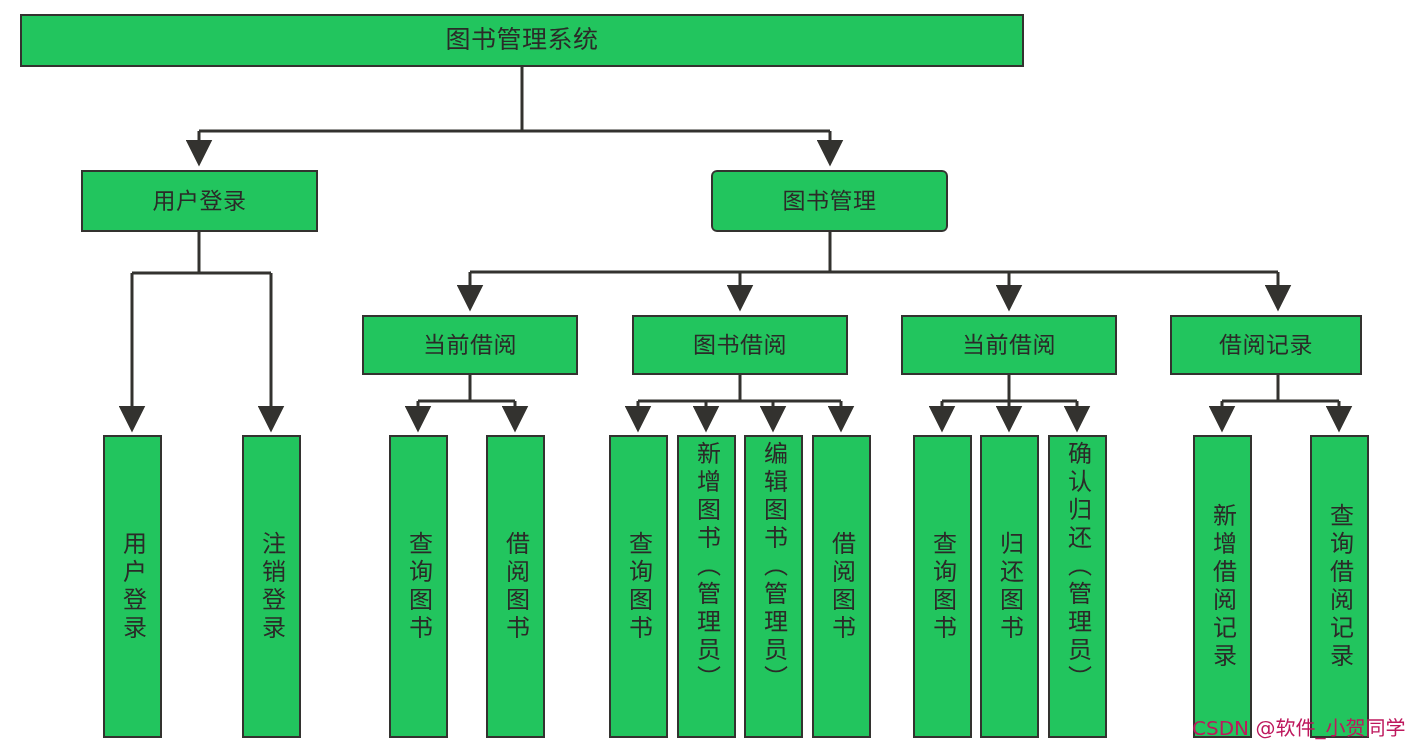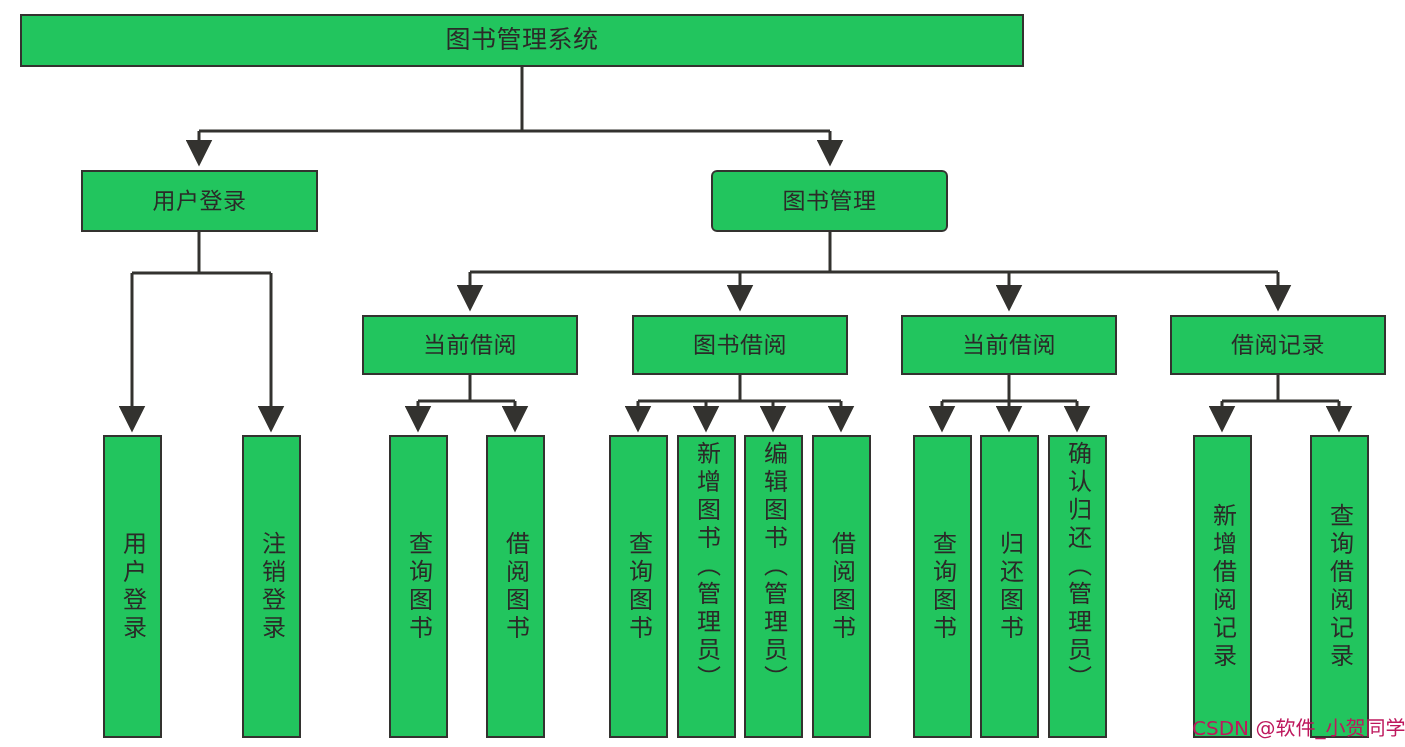--- a/index.html
+++ b/index.html
@@ -146,21 +146,21 @@
 
   <div class="node h" style="left:362px; top:315px; width:216px; height:60px;">
     <span class="lbl">当前借阅</span>
   </div>
   <div class="node h" style="left:632px; top:315px; width:216px; height:60px;">
     <span class="lbl">图书借阅</span>
   </div>
   <div class="node h" style="left:901px; top:315px; width:216px; height:60px;">
     <span class="lbl">当前借阅</span>
   </div>
-  <div class="node h" style="left:1170px; top:315px; width:216px; height:60px;">
+  <div class="node h" style="left:1170px; top:315px; width:192px; height:60px;">
     <span class="lbl">借阅记录</span>
   </div>
 
   <div class="node v mid" style="left:103px; top:435px; width:59px; height:303px;">
     <span class="lbl">用户登录</span>
   </div>
   <div class="node v mid" style="left:242px; top:435px; width:59px; height:303px;">
     <span class="lbl">注销登录</span>
   </div>
 

